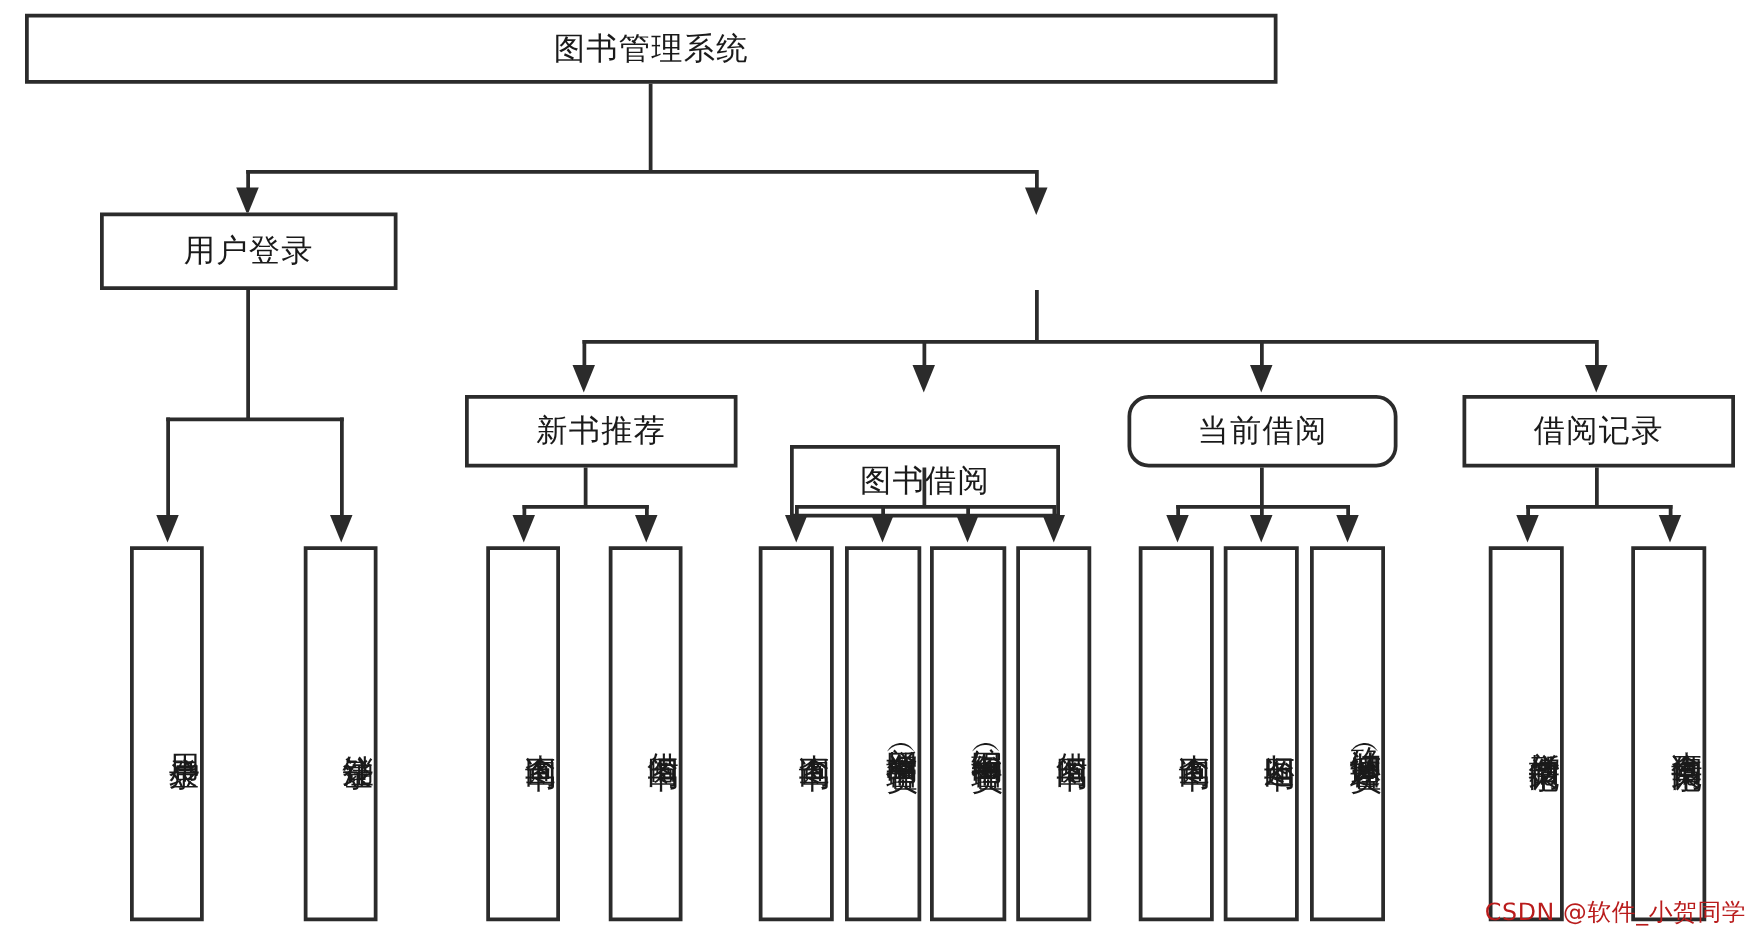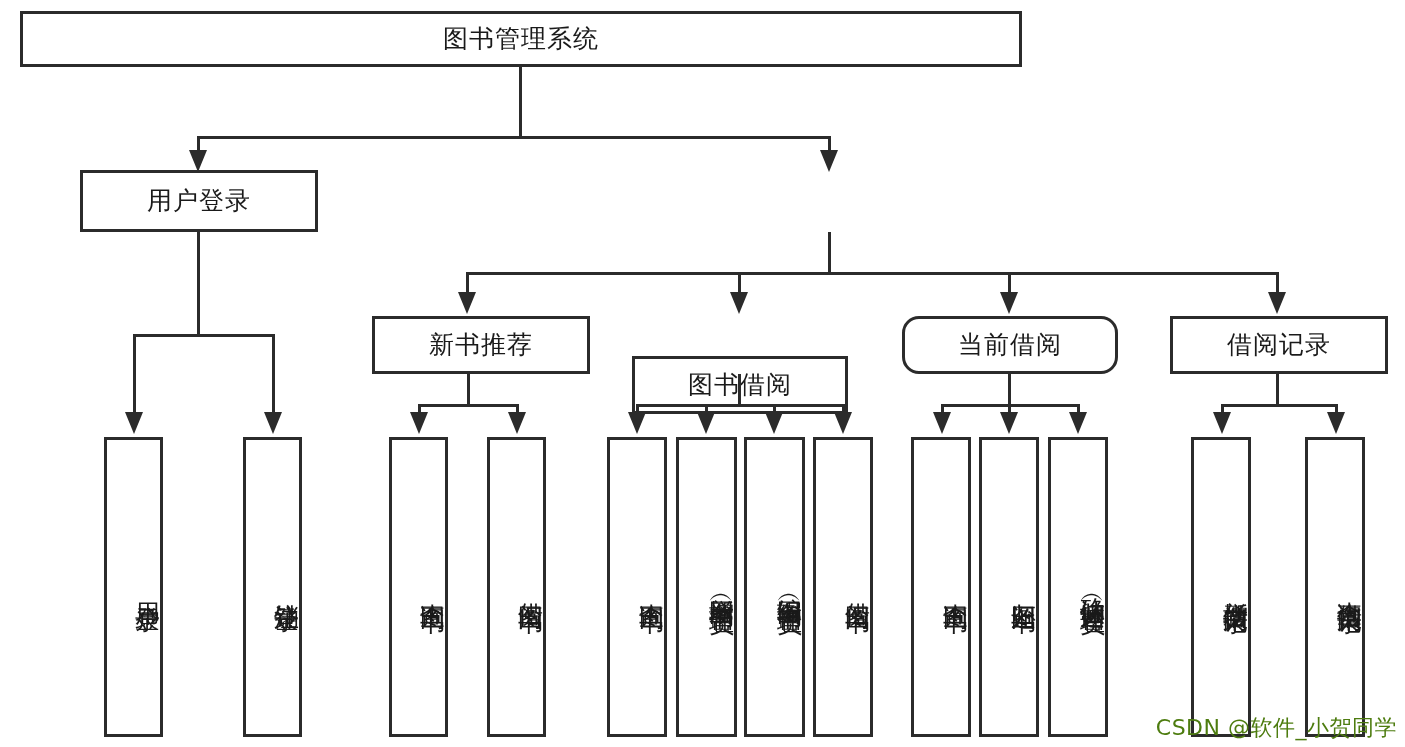--- a/index.html
+++ b/index.html
@@ -63,22 +63,22 @@
     height: 0;
     border-left: 9px solid transparent;
     border-right: 9px solid transparent;
     border-top: 22px solid #2b2b2b;
   }
   
   #watermark {
     position: absolute;
     right: 8px;
     bottom: 4px;
-    font-size: 22px;
-    color: #4d7c0f;
+    font-size: 19px;
+    color: #b91c1c;
     white-space: nowrap;
     letter-spacing: 0.5px;
   }
 </style>
 </head>
 <body>
 
 <div id="canvas">
 
   <div class="node horiz" style="left:20px; top:11px; width:1002px; height:56px;justify-content:center;">

